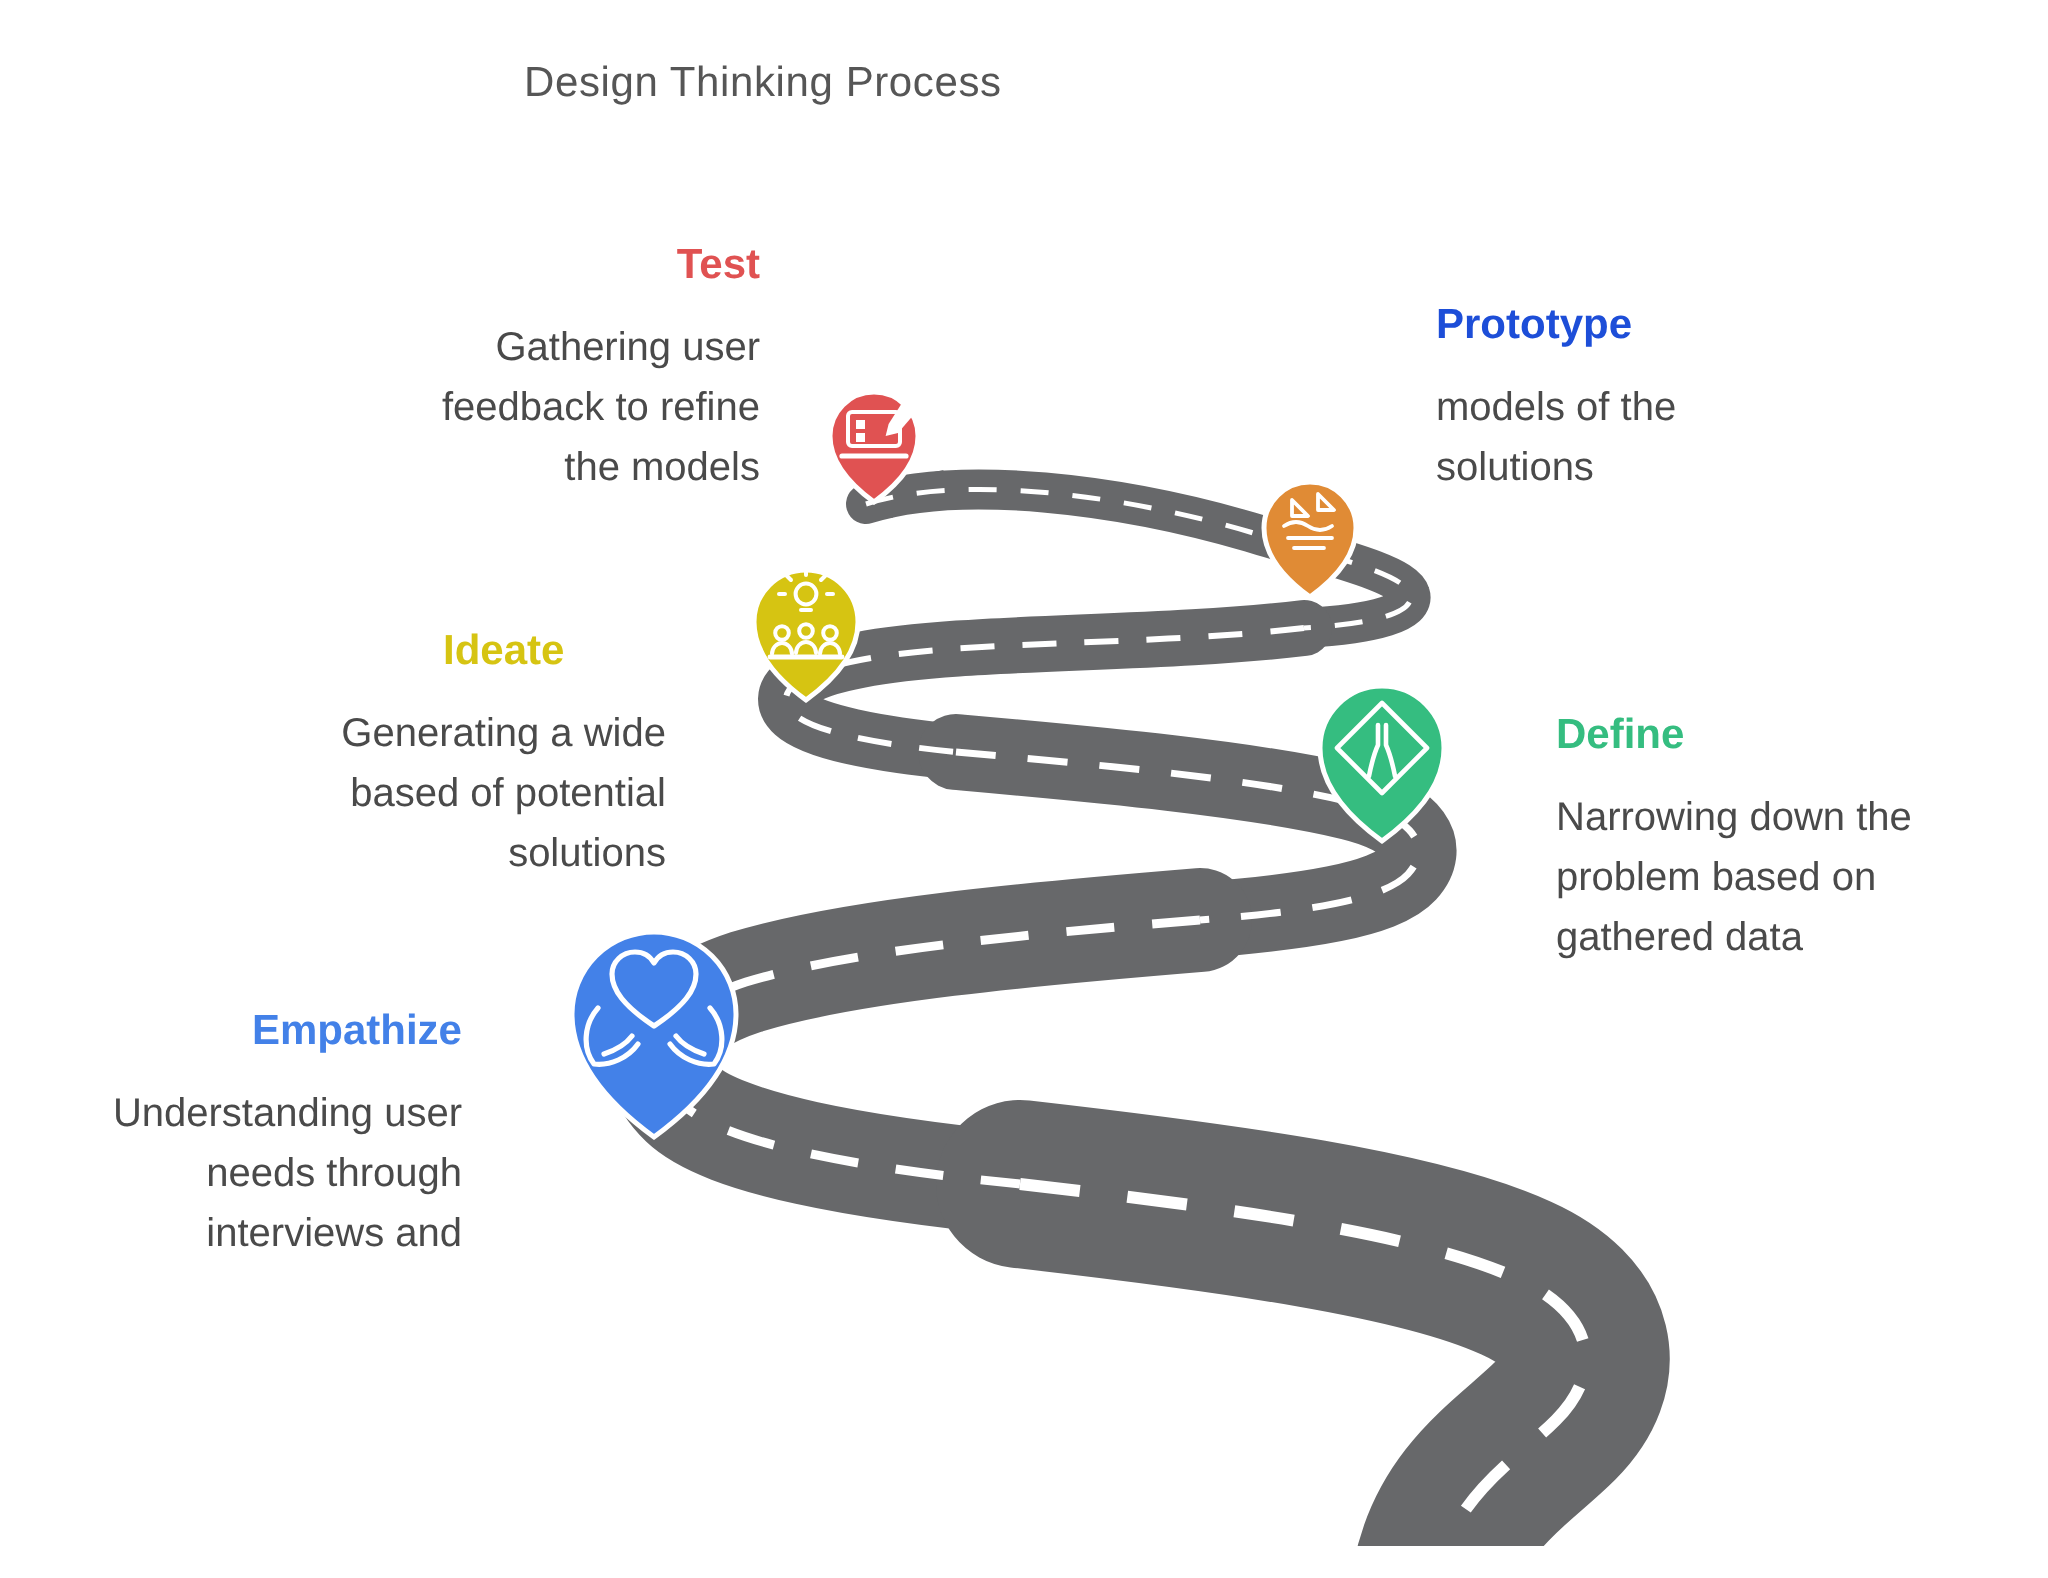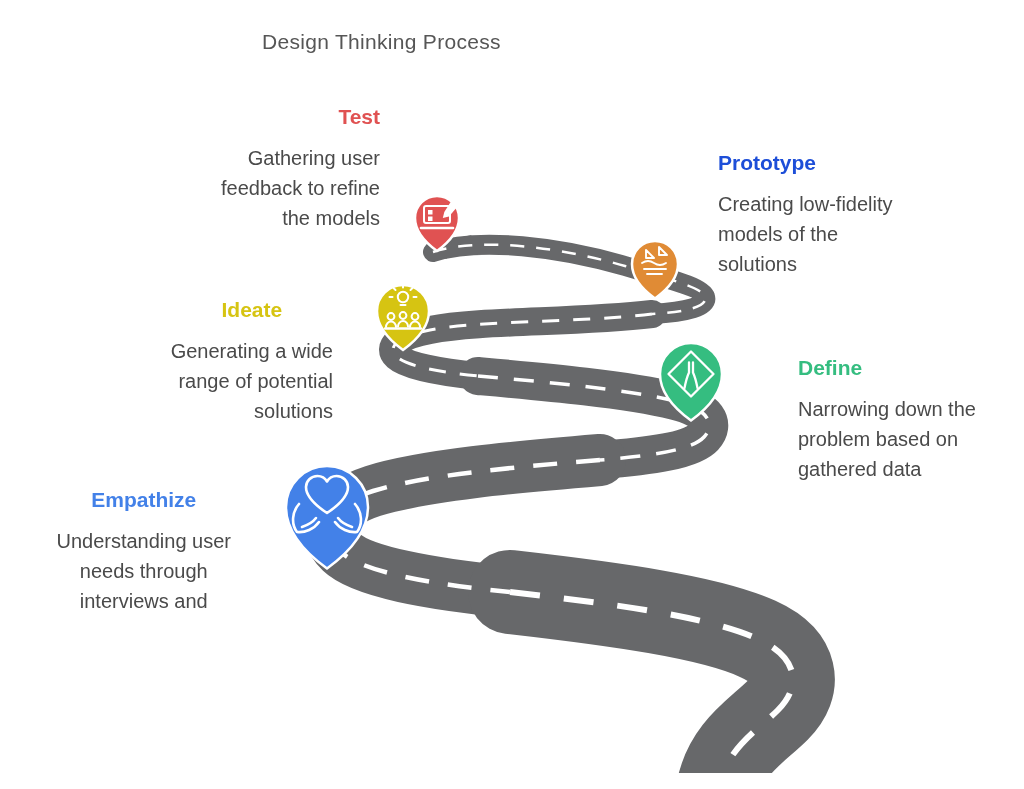--- a/index.html
+++ b/index.html
@@ -7,21 +7,21 @@
     width:1024px;height:789px;position:relative;overflow:hidden;
     background:#ffffff;
     font-family:"Liberation Sans","DejaVu Sans",sans-serif;
   }
   .canvas{position:absolute;inset:0;width:1024px;height:789px;}
   .title{
     position:absolute;top:30px;left:262px;width:560px;
     text-align:left;font-size:21px;color:#565656;letter-spacing:0.3px;
   }
   .stage{position:absolute;}
-  .stage.right-al{text-align:right;}
+  .stage.right-al{text-align:right;margin-top:16px;}
   .stage.left-al{text-align:left;}
   .stage-label{font-size:21px;font-weight:bold;margin-bottom:13px;line-height:26px;}
   .stage-desc{font-size:20px;color:#4a4a4a;line-height:30px;}
   .stage-desc div{white-space:nowrap;}
   svg{display:block;}
 </style>
 </head>
 <body>
 
 <svg class="canvas" viewBox="0 0 1024 789">
@@ -115,44 +115,43 @@
   <div class="stage-desc">
     <div>Gathering user</div>
     <div>feedback to refine</div>
     <div>the models</div>
   </div>
 </div>
 
 <div class="stage left-al" style="top:150px; left:718px;">
   <div class="stage-label" style="color: #1d4ed8;">Prototype</div>
   <div class="stage-desc">
-    <div>Creating low-fidelity</div>
     <div>models of the</div>
     <div>solutions</div>
   </div>
 </div>
 
 <div class="stage right-al" style="top:297px; right:691px;">
   <div class="stage-label" style="color: rgb(214, 196, 18); text-align: center;">Ideate</div>
   <div class="stage-desc">
     <div>Generating a wide</div>
-    <div>range of potential</div>
+    <div>based of potential</div>
     <div>solutions</div>
   </div>
 </div>
 
-<div class="stage left-al" style="top:355px; left:778px;margin-left:20px;">
+<div class="stage left-al" style="top:355px; left:778px;">
   <div class="stage-label" style="color: rgb(53, 189, 128);">Define</div>
   <div class="stage-desc">
     <div>Narrowing down the</div>
     <div>problem based on</div>
     <div>gathered data</div>
   </div>
 </div>
 
-<div class="stage right-al" style="top:487px; right:793px;text-align:center;">
+<div class="stage right-al" style="top:487px; right:793px;">
   <div class="stage-label" style="color: rgb(67, 129, 232);">Empathize</div>
   <div class="stage-desc">
     <div>Understanding user</div>
     <div>needs through</div>
     <div>interviews and</div>
   </div>
 </div>
 
 </body></html>

